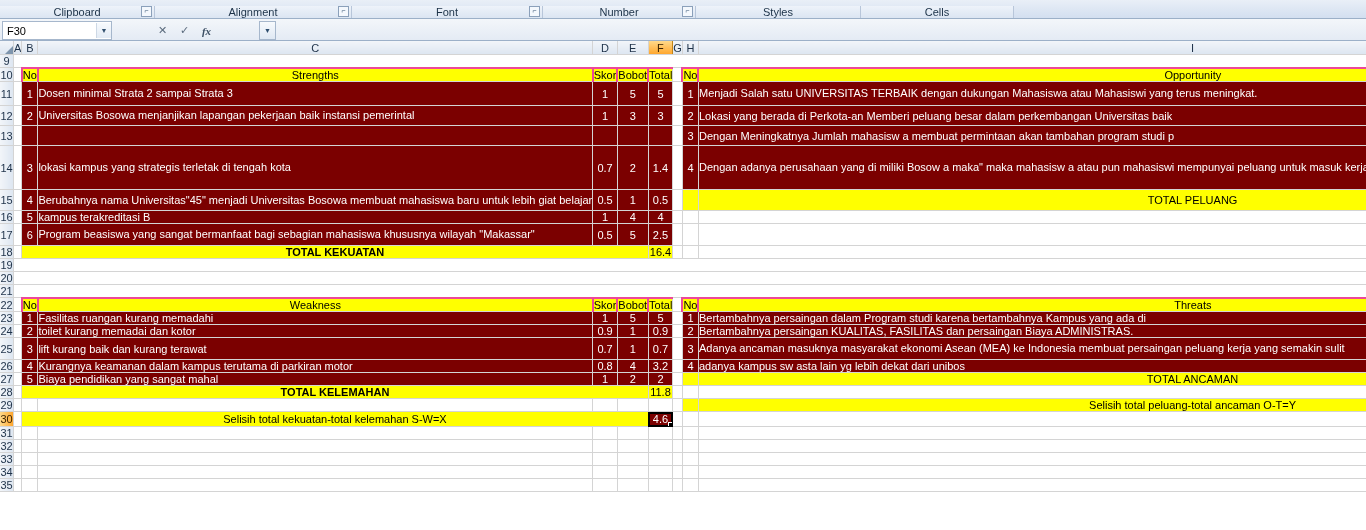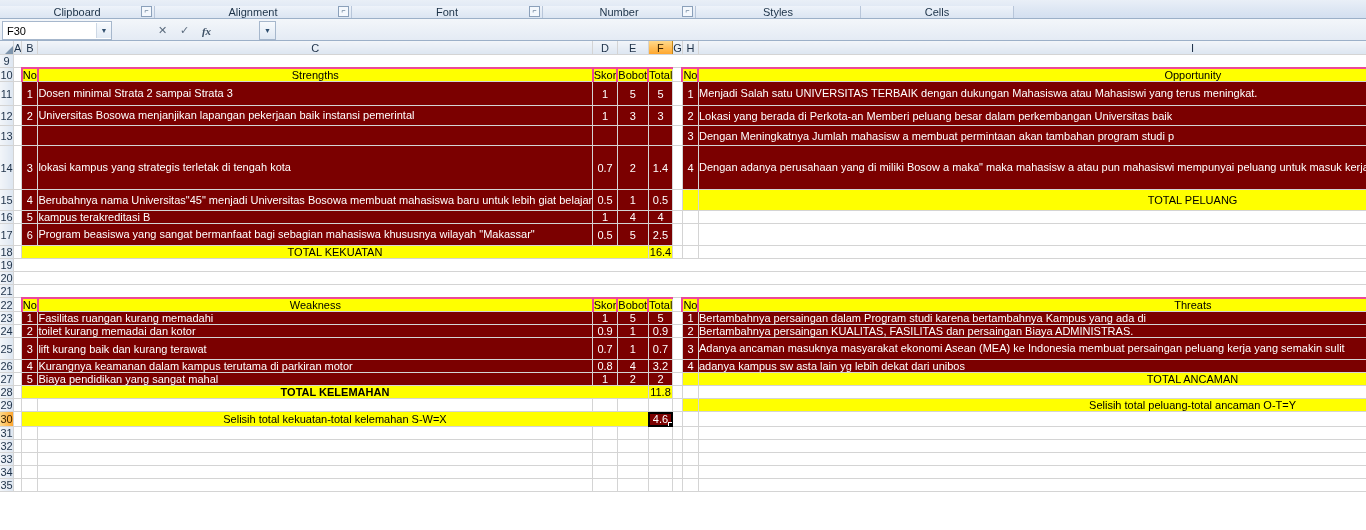--- a/index.html
+++ b/index.html
@@ -313,21 +313,21 @@
     <td class="c maroon ctr">2.5</td>
     <td></td>
     <td></td>
     <td></td>
 
   </tr>
 
   <tr style="height:13px">
     <td class="rowhead">18</td>
     <td></td>
-    <td class="c yel" colspan="4" style="font-weight:normal">TOTAL KEKUATAN</td>
+    <td class="c yel" colspan="4" style="font-weight:bold">TOTAL KEKUATAN</td>
     <td class="c yel">16.4</td>
     <td></td>
     <td></td>
     <td></td>
 
   </tr>
 
   <tr style="height:12px">
     <td class="rowhead">19</td>
     <td colspan="14"></td>

